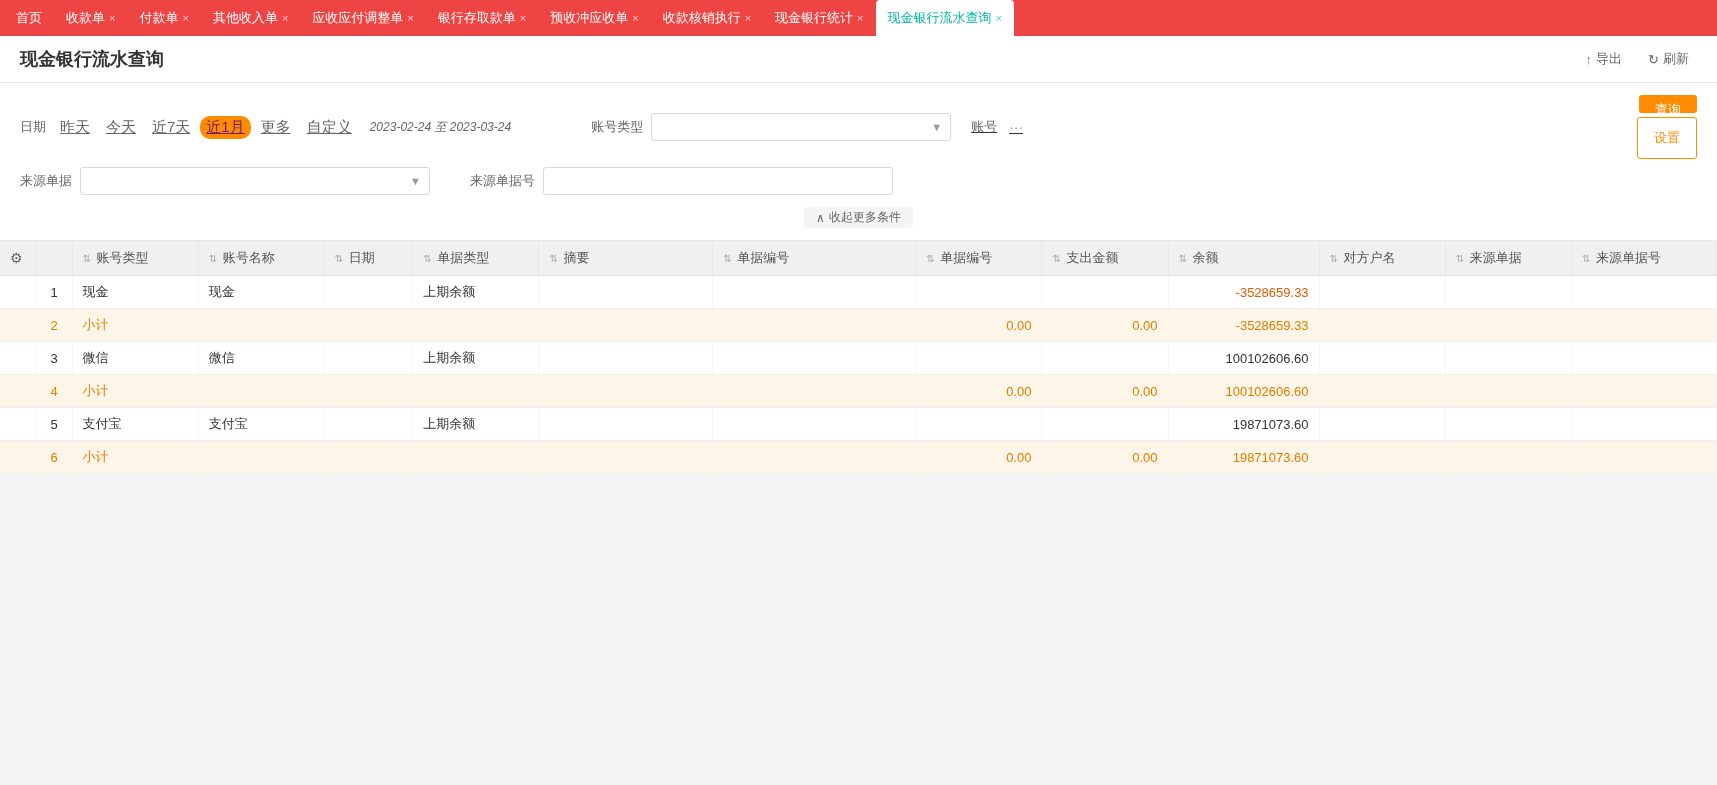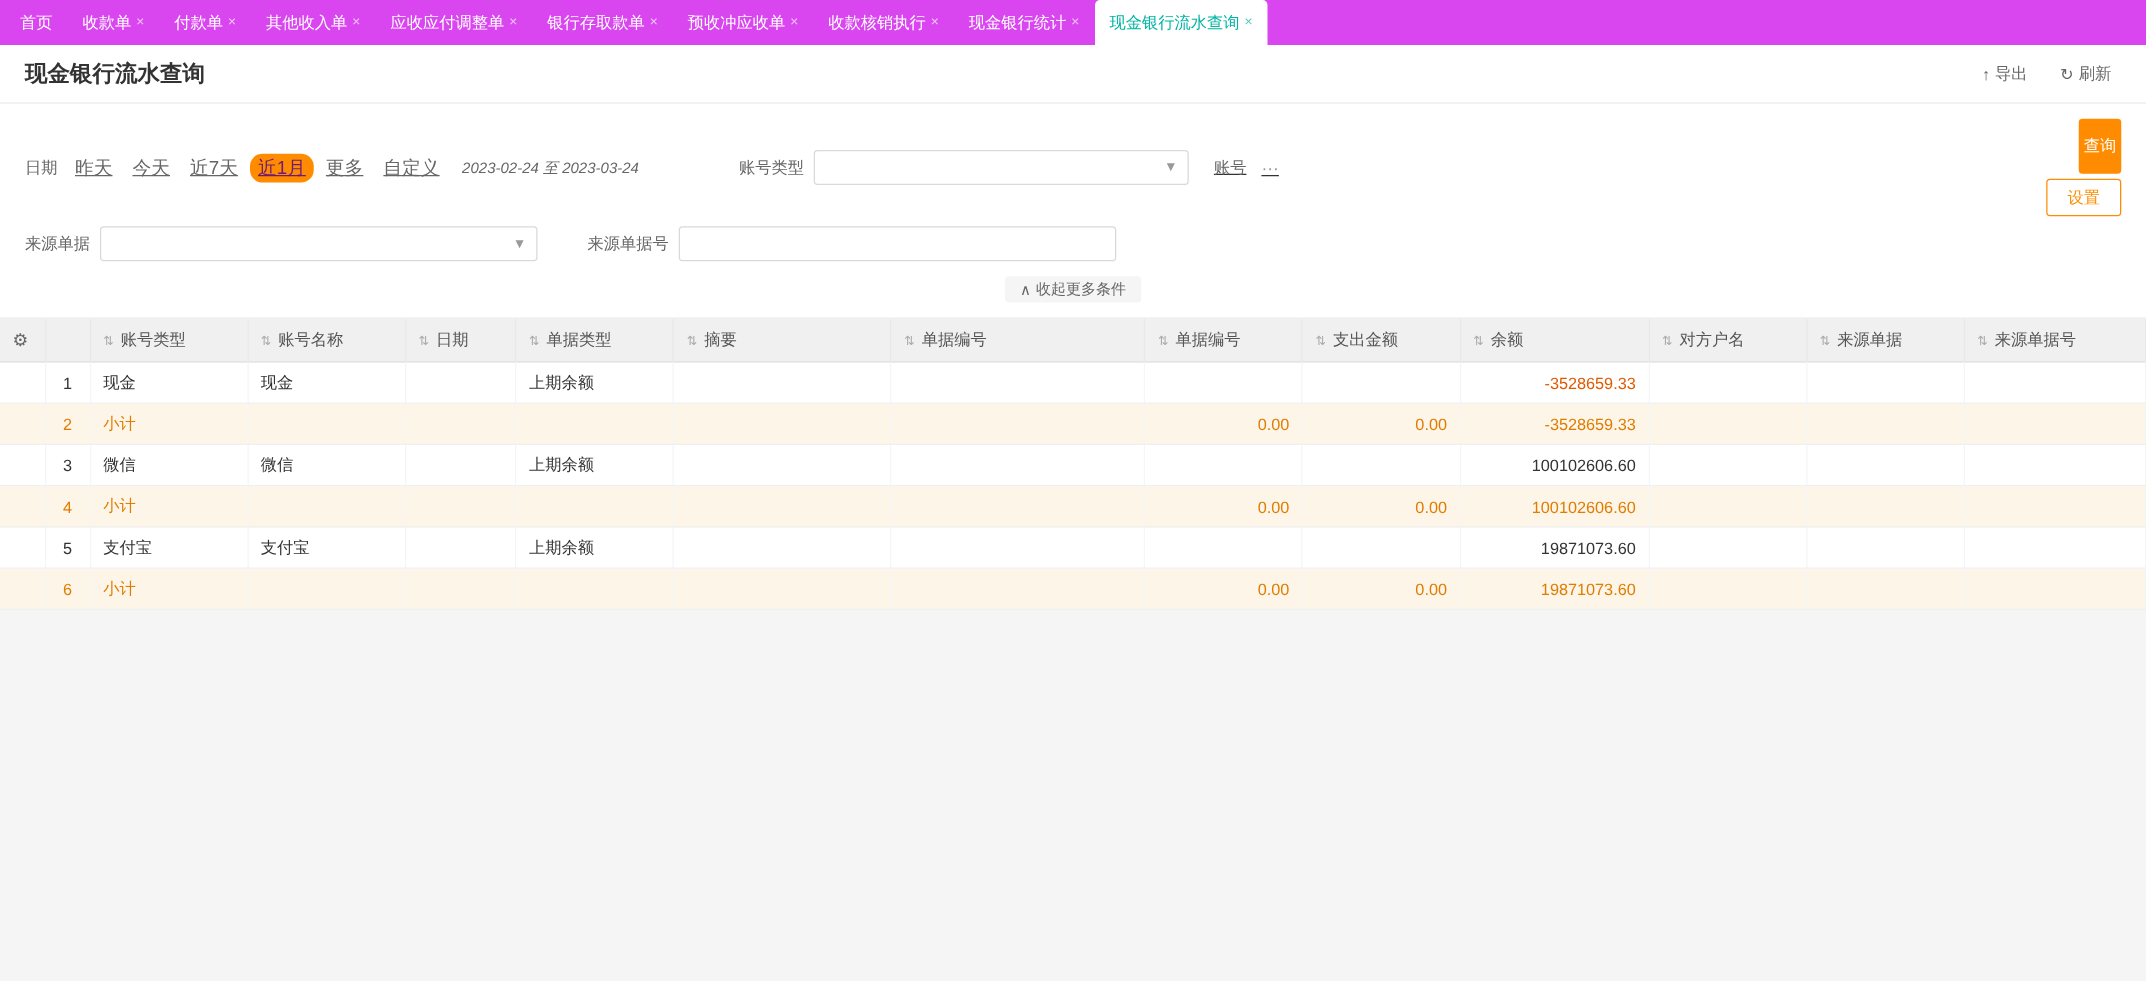--- a/index.html
+++ b/index.html
@@ -1,20 +1,20 @@
 <!DOCTYPE html>
 <html><head>
   <meta charset="utf-8">
   <style>
     * { box-sizing: border-box; margin: 0; padding: 0; }
     body { font-family: 'Microsoft YaHei', Arial, sans-serif; font-size: 13px; background: #f5f5f5; color: #333; }
 
     
     .top-nav {
-      background: #d946ef;
+      background: #ef4444;
       display: flex;
       align-items: center;
       height: 36px;
       padding: 0 4px;
       overflow: hidden;
     }
     .nav-item {
       color: #fff;
       padding: 0 12px;
       height: 36px;
@@ -135,34 +135,34 @@
       color: #999;
       cursor: pointer;
       font-size: 14px;
       padding: 0 4px;
     }
     .btn-query {
       background: #ff8c00;
       color: #fff;
       border: none;
       border-radius: 3px;
-      padding: 6px 4px;
-      cursor: pointer;
-      font-size: 13px;
-      height: 44px;
+      padding: 6px 16px;
+      cursor: pointer;
+      font-size: 13px;
+      height: 18px;
     }
     .btn-settings {
       background: #fff;
       color: #ff8c00;
       border: 1px solid #ff8c00;
       border-radius: 3px;
       padding: 5px 16px;
       cursor: pointer;
       font-size: 13px;
-      height: 30px;
+      height: 42px;
     }
     .action-buttons {
       display: flex;
       flex-direction: column;
       gap: 4px;
       align-items: flex-end;
     }
     .collapse-bar {
       display: flex;
       justify-content: center;

